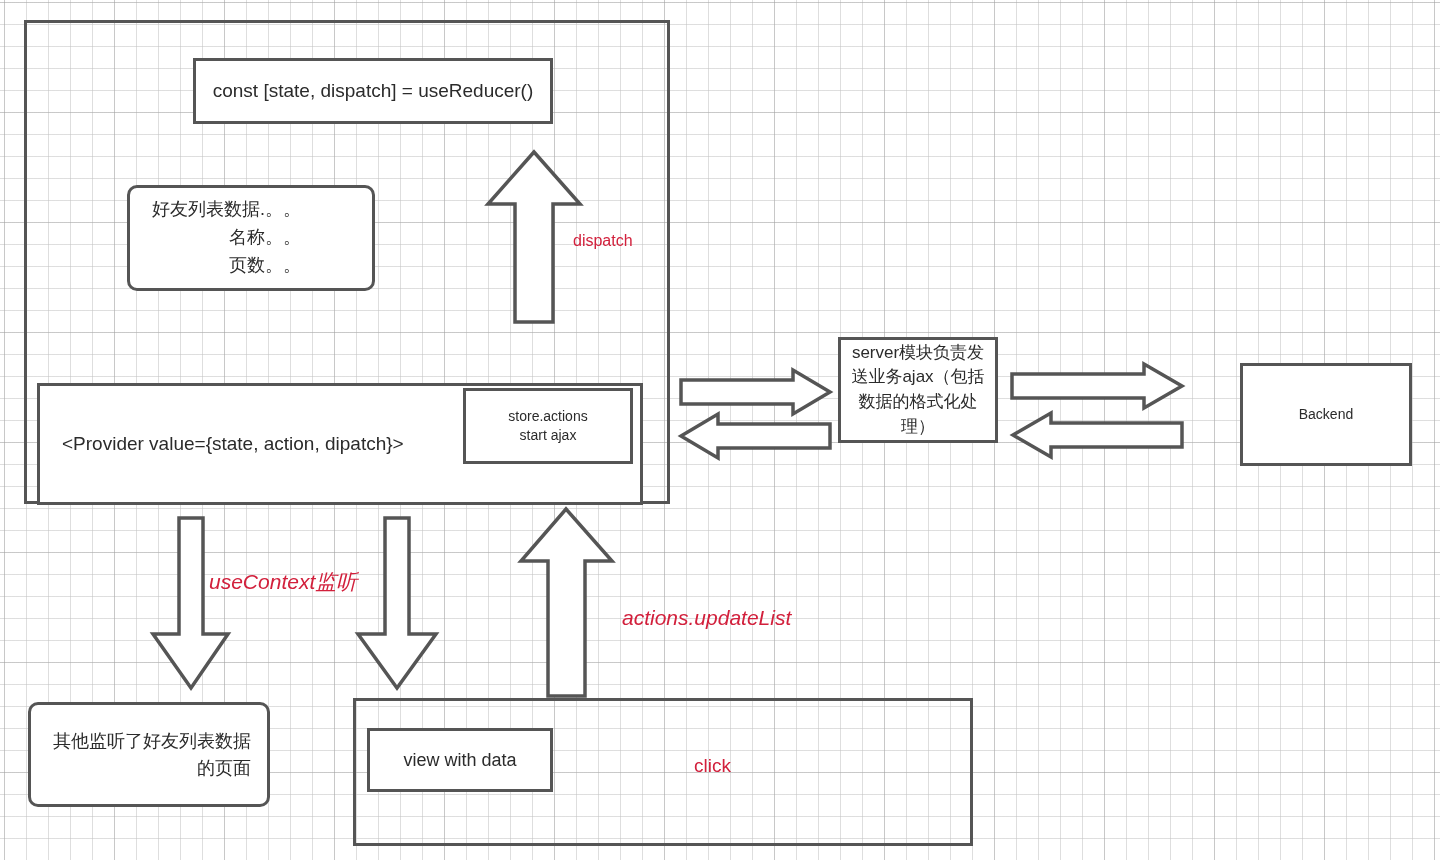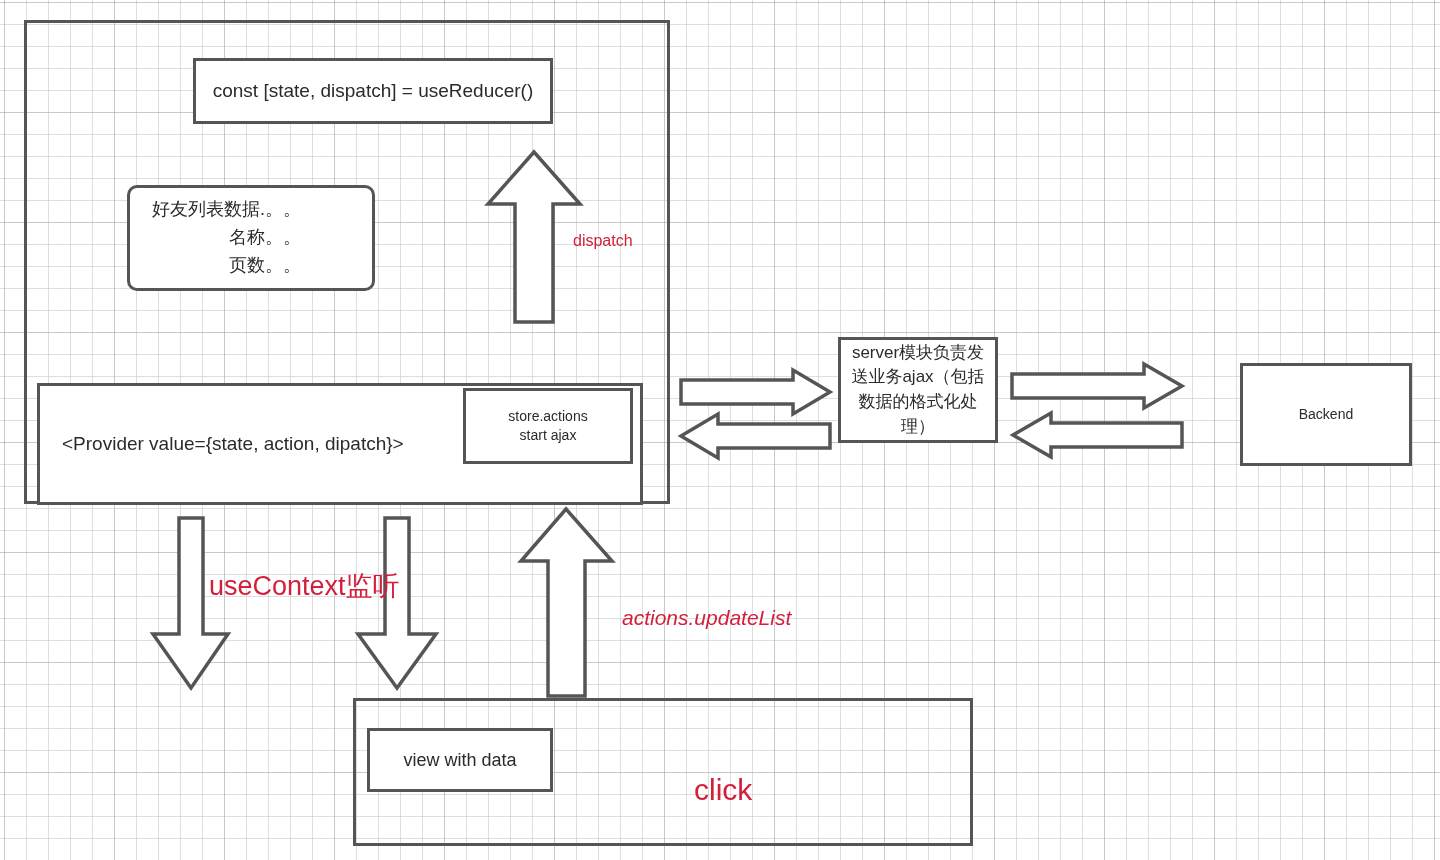--- a/index.html
+++ b/index.html
@@ -89,20 +89,21 @@
 
   <div class="box txt-left pad-l" style="left:37px; top:383px; width:606px; height:122px; font-size:19px;">&lt;Provider value={state, action, dipatch}&gt;</div>
 
   <div class="box multiline" style="left:463px; top:388px; width:170px; height:76px; font-size:14px;">store.actions
 start ajax</div>
 
   <div class="box" style="left:838px; top:337px; width:160px; height:106px; font-size:17px; line-height:1.45; padding:0 8px;">server模块负责发送业务ajax（包括数据的格式化处理）</div>
 
   <div class="box" style="left:1196px; top:363px; width:172px; height:103px; font-size:14px;margin-left:44px;">Backend</div>
 
+  <div class="box rounded txt-left pad-l" style="left:28px; top:702px; width:242px; height:105px; font-size:18px; line-height:1.5; padding-right:16px;">其他监听了好友列表数据的页面</div>
 
   <div class="box plain" style="left:353px; top:698px; width:620px; height:148px;"></div>
 
   <div class="box" style="left:367px; top:728px; width:186px; height:64px; font-size:18px;">view with data</div>
 
 
   <svg class="svg-layer" viewBox="0 0 1440 860">
     <g fill="#ffffff" stroke="#555555" stroke-width="3.5" stroke-linejoin="miter">
 
       <polygon points="534,152 580,204 553,204 553,322 515,322 515,204 488,204"></polygon>
@@ -118,20 +119,20 @@
       <polygon points="179,518 203,518 203,634 228,634 191,688 153,634 179,634"></polygon>
 
       <polygon points="385,518 409,518 409,634 436,634 397,688 358,634 385,634"></polygon>
 
       <polygon points="566,509 612,561 585,561 585,696 548,696 548,561 521,561"></polygon>
     </g>
   </svg>
 
   <div class="label-red" style="left:573px; top:232px; font-size:16px;">dispatch</div>
 
-  <div class="label-red" style="left:209px; top:568px; font-size:27px;">useContext监听</div>
+  <div class="label-red" style="left:209px; top:568px; font-size:21px;font-style:italic;">useContext监听</div>
 
   <div class="label-red" style="left:622px; top:606px; font-size:21px;font-style:italic;">actions.updateList</div>
 
-  <div class="label-red" style="left:694px; top:773px; font-size:30px;">click</div>
+  <div class="label-red" style="left:694px; top:755px; font-size:19px;">click</div>
 
 
 </div>
 
 </body></html>

